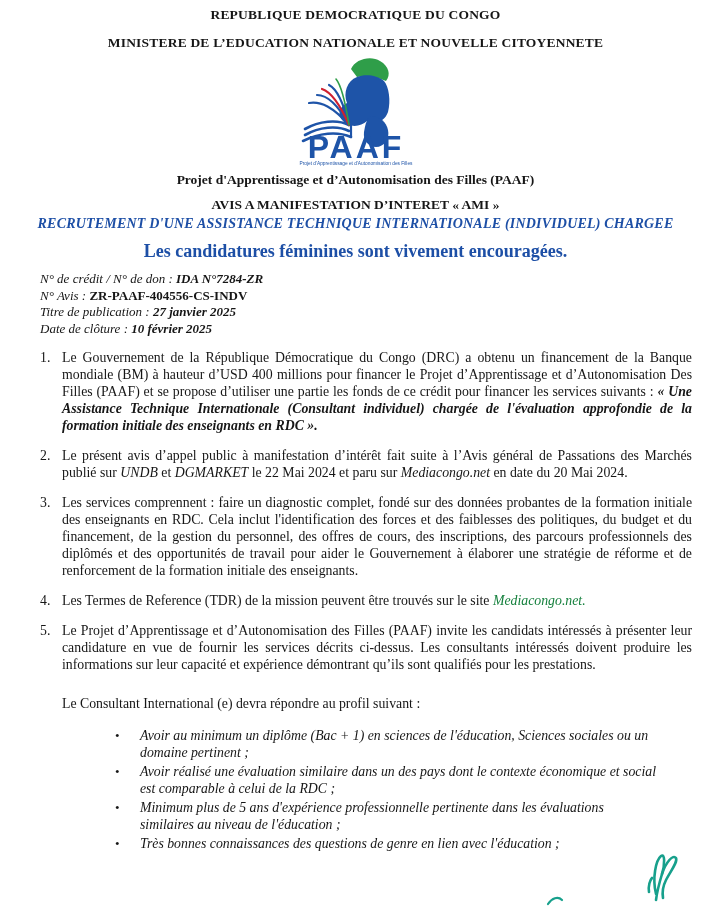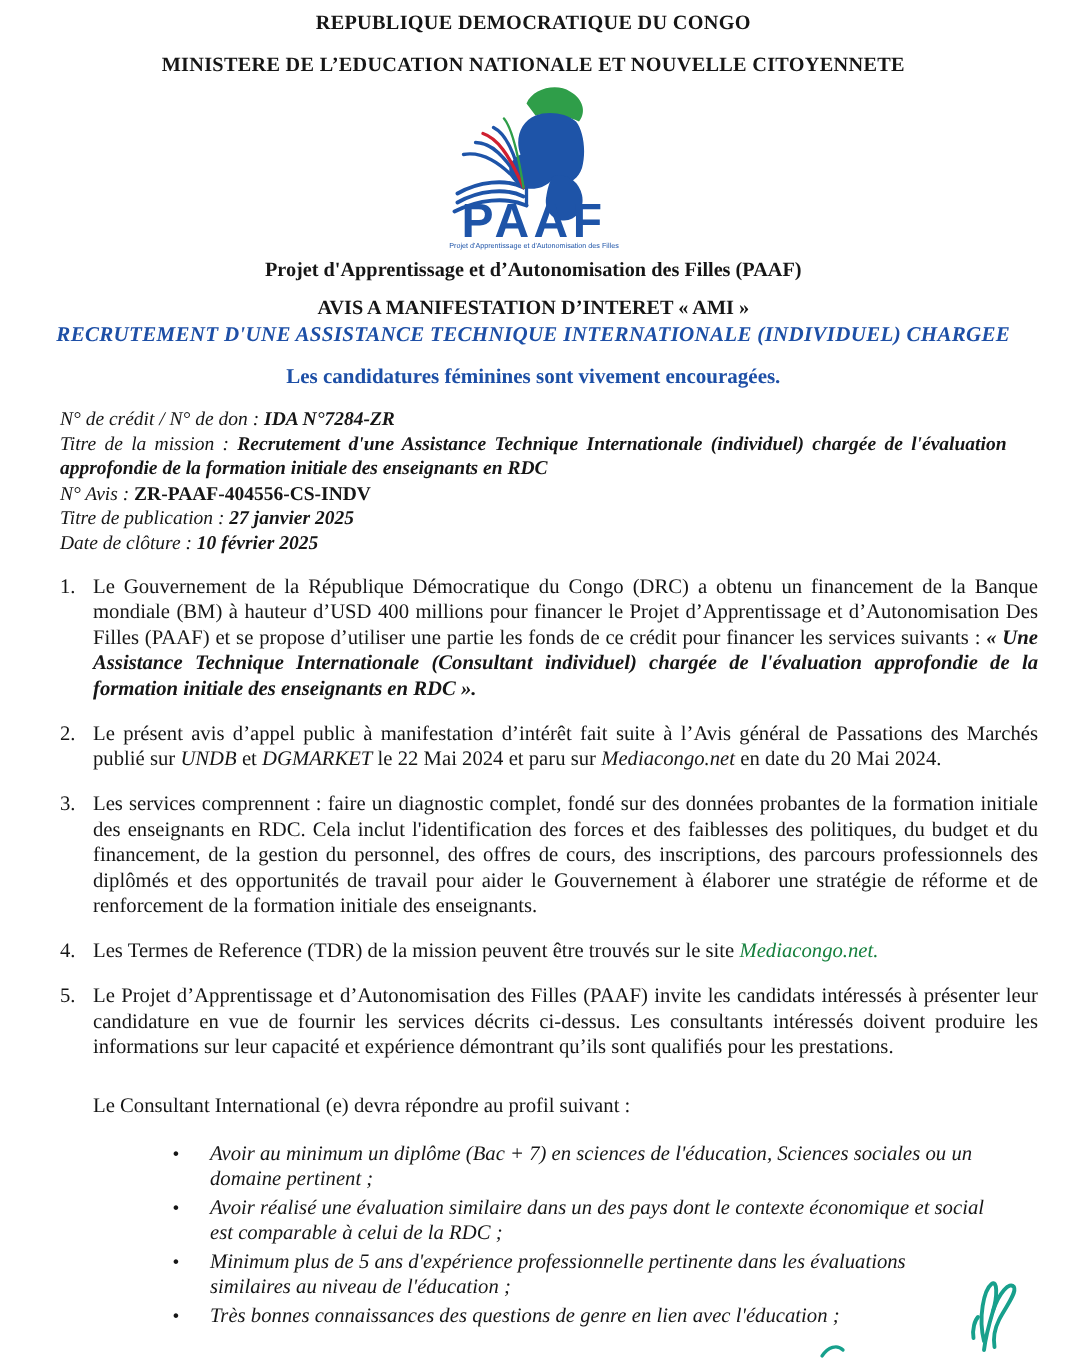--- a/index.html
+++ b/index.html
@@ -20,21 +20,21 @@
 
   .ttl{font-weight:bold;font-size:13.5px;line-height:18px;margin:0;}
   .ttl-project{margin-bottom:7px;}
   .ttl-notice{}
 
   .blue-head{
     color:#1d4fa6;font-weight:bold;font-style:italic;
     font-size:14px;line-height:20px;margin:0 0 9px 0;letter-spacing:.2px;
   }
   .blue-sub{
-    color:#1d4fa6;font-weight:bold;font-size:14px;line-height:17px;margin:0 0 11px 0;
+    color:#1d4fa6;font-weight:bold;font-size:18px;line-height:17px;margin:0 0 11px 0;
   }
 
   .meta{margin:0 40px 12px 40px;font-size:13px;line-height:16.5px;}
   .meta p{margin:0;text-align:justify;}
   .mlabel{font-style:italic;}
   .mval{font-weight:bold;font-style:italic;}
   .mval-upright{font-weight:bold;font-style:normal;}
 
   .numlist{margin:0 19px 0 40px;font-size:13.8px;}
   .li{display:flex;margin-bottom:13px;}
@@ -88,21 +88,20 @@
   <p class="ttl ttl-project center">Projet d'Apprentissage et d’Autonomisation des Filles (PAAF)</p>
   <p class="ttl ttl-notice center">AVIS A MANIFESTATION D’INTERET « AMI »</p>
 
   <p class="blue-head center"><span>RECRUTEMENT D'UNE ASSISTANCE TECHNIQUE INTERNATIONALE (INDIVIDUEL) CHARGEE</span><br>
   </p>
 
   <p class="blue-sub center">Les candidatures féminines sont vivement encouragées.</p>
 
   <div class="meta">
     <p><span class="mlabel">N° de crédit / N° de don : </span><span class="mval">IDA N°7284-ZR</span></p>
-    <p><span class="mlabel">Titre de la mission :  </span><span class="mval">Recrutement d'une Assistance Technique Internationale (individuel) chargée de l'évaluation approfondie de la formation initiale des enseignants en RDC</span></p>
     <p><span class="mlabel">N° Avis : </span><span class="mval-upright">ZR-PAAF-404556-CS-INDV</span></p>
     <p><span class="mlabel">Titre de publication :  </span><span class="mval">27 janvier 2025</span></p>
     <p><span class="mlabel">Date de clôture : </span><span class="mval">10 février 2025</span></p>
   </div>
 
   <div class="numlist">
 
     <div class="li">
       <span class="num">1.</span>
       <span class="body"><span>Le Gouvernement de la République Démocratique du Congo (DRC) a obtenu un financement de la Banque mondiale (BM) à hauteur d’USD 400 millions pour financer le Projet d’Apprentissage et d’Autonomisation Des Filles (PAAF) et se propose d’utiliser une partie les fonds de ce crédit pour financer les services suivants : </span><span class="bi">« Une Assistance Technique Internationale (Consultant individuel) chargée de l'évaluation approfondie de la formation initiale des enseignants en RDC ».</span></span>
@@ -128,21 +127,21 @@
       <span class="body"><span>Le Projet d’Apprentissage et d’Autonomisation des Filles (PAAF) invite les candidats intéressés à présenter leur candidature en vue de fournir les services décrits ci-dessus. Les consultants intéressés doivent produire les informations sur leur capacité et expérience démontrant qu’ils sont qualifiés pour les prestations.</span>
         <span class="subpara" style="display:block;">Le Consultant International (e) devra répondre au profil suivant :</span>
       </span>
     </div>
 
   </div>
 
   <div class="bullets">
     <div class="brow">
       <span class="dot">•</span>
-      <span class="btxt">Avoir au minimum un diplôme (Bac + 7) en sciences de l'éducation, Sciences sociales ou un domaine pertinent ;</span>
+      <span class="btxt">Avoir au minimum un diplôme (Bac + 1) en sciences de l'éducation, Sciences sociales ou un domaine pertinent ;</span>
     </div>
     <div class="brow">
       <span class="dot">•</span>
       <span class="btxt">Avoir réalisé une évaluation similaire dans un des pays dont le contexte économique et social est comparable à celui de la RDC ;</span>
     </div>
     <div class="brow">
       <span class="dot">•</span>
       <span class="btxt">Minimum plus de 5 ans d'expérience professionnelle pertinente dans les évaluations similaires au niveau de l'éducation ;</span>
     </div>
     <div class="brow">

